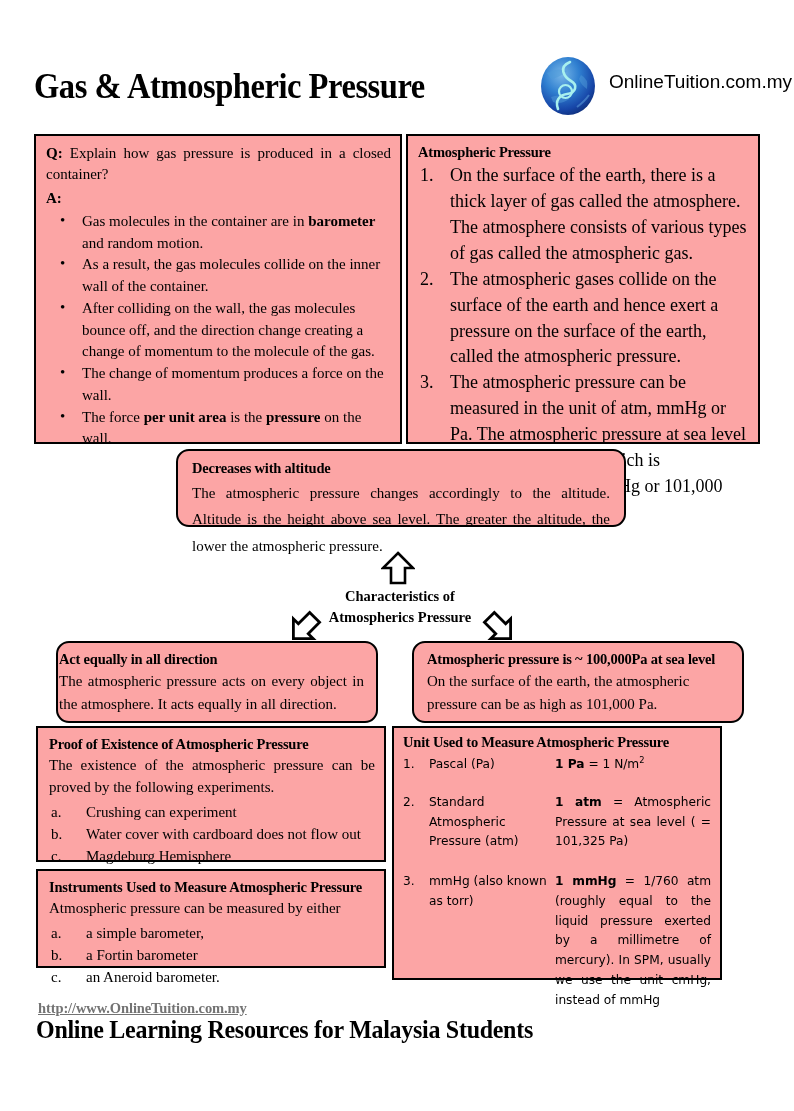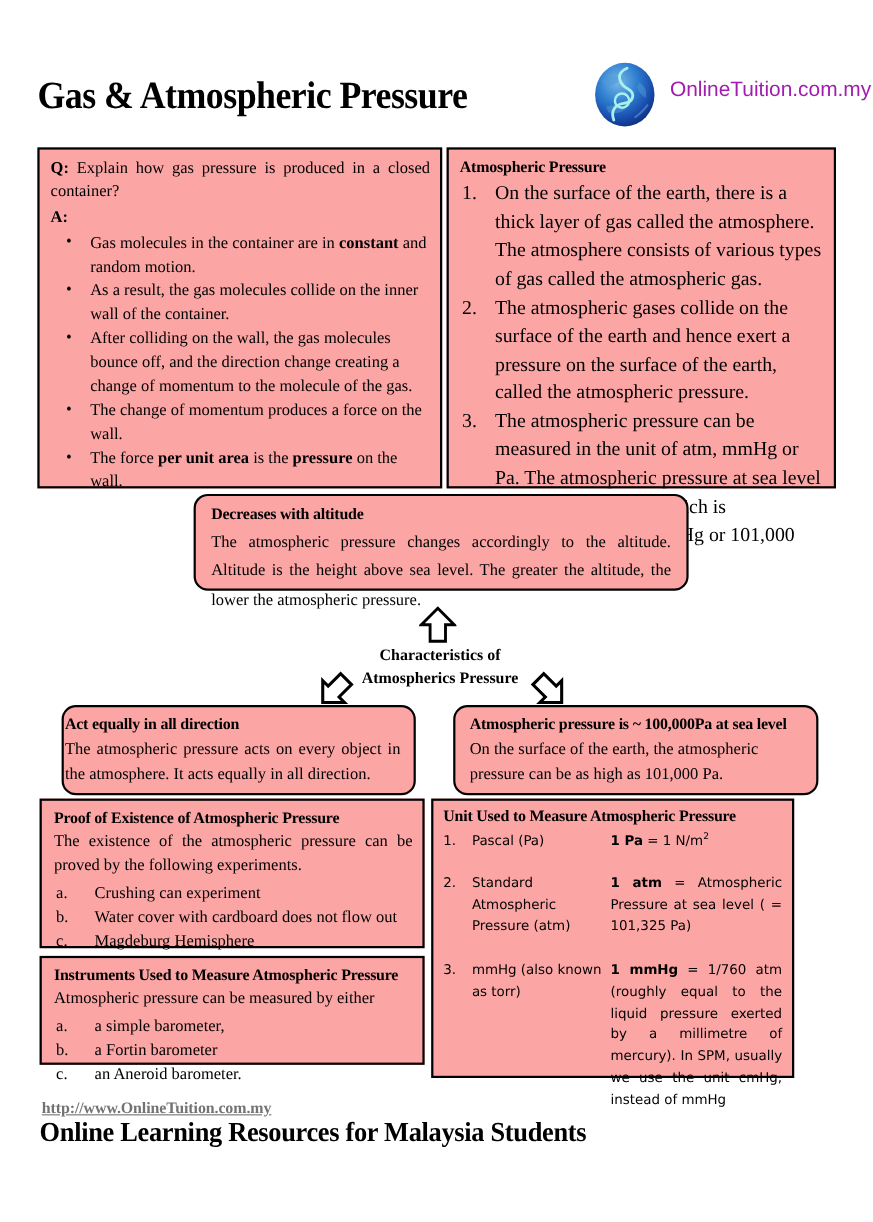--- a/index.html
+++ b/index.html
@@ -56,21 +56,21 @@
     top: 0;
     width: 62px;
     height: 62px;
   }
   .logo-text {
     position: absolute;
     left: 72px;
     top: 16px;
     font-family: "Liberation Sans", sans-serif;
     font-size: 19px;
-    color: #a21caf;
+    color: #000000;
     white-space: nowrap;
   }
 
   
   .box {
     position: absolute;
     border: 2px solid #000;
     background: #fca5a5;
     box-sizing: border-box;
   }
@@ -151,21 +151,21 @@
   ol.alpha > li::before {
     content: counter(alphac, lower-alpha) ".";
     position: absolute;
     left: 2px;
     top: 0;
   }
 
   
   #box-q      { left: 34px;  top: 134px; width: 368px; height: 310px; }
   #box-atm    { left: 406px; top: 134px; width: 354px; height: 310px; }
-  #box-alt    { left: 176px; top: 449px; width: 450px; height: 88px;  }
+  #box-alt    { left: 176px; top: 449px; width: 450px; height: 78px;  }
   #box-act    { left: 56px;  top: 641px; width: 322px; height: 82px;  }
   #box-sea    { left: 412px; top: 641px; width: 332px; height: 82px;  }
   #box-proof  { left: 36px;  top: 726px; width: 350px; height: 136px; }
   #box-instr  { left: 36px;  top: 869px; width: 350px; height: 99px; }
   #box-unit   { left: 392px; top: 726px; width: 330px; height: 254px; }
 
   
   .arrow {
     position: absolute;
   }
@@ -269,21 +269,21 @@
   <div class="box" id="box-q">
     <div class="box-inner">
       <div class="btext just">
         <b>Q:</b>
         <span>Explain how gas pressure is produced in a closed container?</span>
       </div>
       <div class="btext" style="margin-top:2px">
         <b>A:</b>
       </div>
       <ul class="bul">
-        <li>Gas molecules in the container are in <b>constant</b> and random motion.</li>
+        <li>Gas molecules in the container are in <b>barometer</b> and random motion.</li>
         <li>As a result, the gas molecules collide on the inner wall of the container.</li>
         <li>After colliding on the wall, the gas molecules bounce off, and the direction change creating a change of momentum to the molecule of the gas.</li>
         <li>The change of momentum produces a force on the wall.</li>
         <li>The force <b>per unit area</b> is the <b>pressure</b> on the wall.</li>
       </ul>
     </div>
   </div>
 
   <div class="box" id="box-atm">
     <div class="box-inner">

